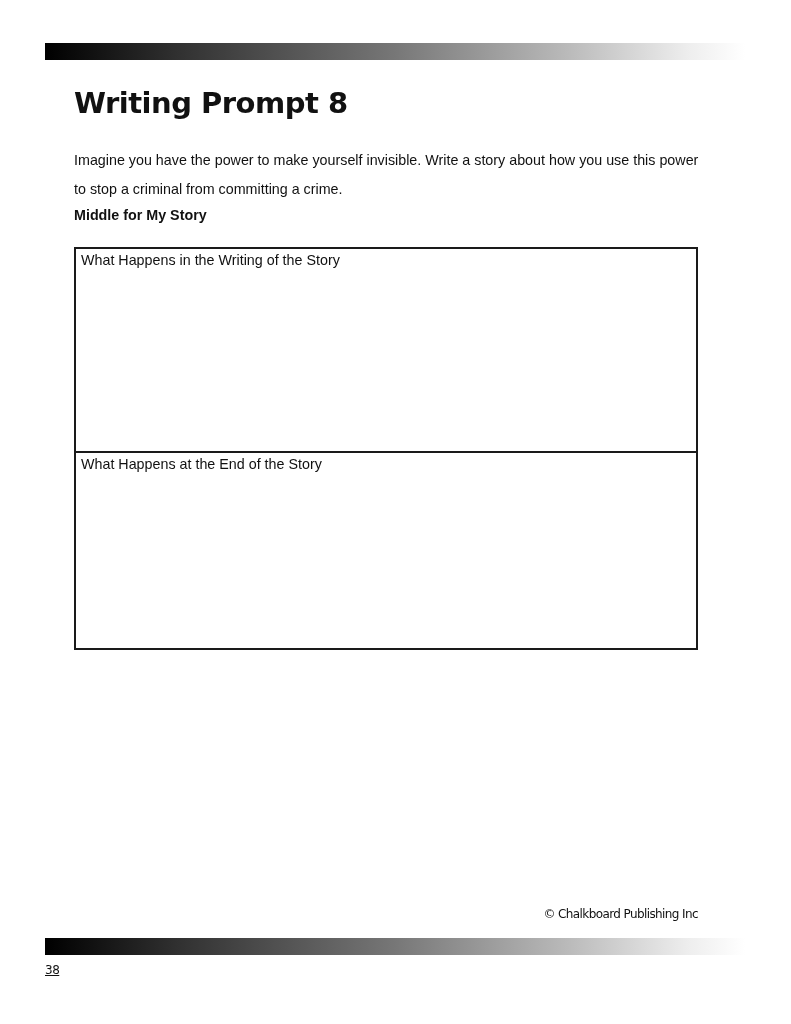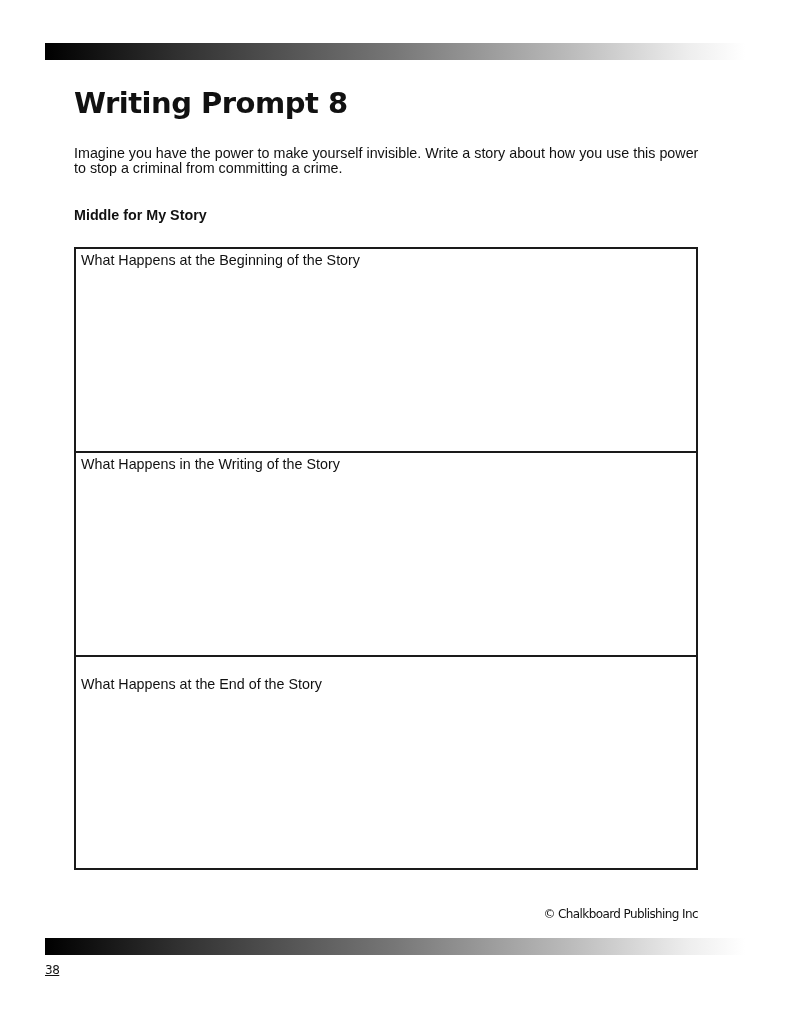--- a/index.html
+++ b/index.html
@@ -2,45 +2,42 @@
 <html><head>
 <meta charset="utf-8">
 <style>
   html, body { margin: 0; padding: 0; background: #ffffff; }
   body { width: 791px; height: 1024px; position: relative; overflow: hidden; font-family: "Liberation Sans", sans-serif; color: #111; }
   .bar { position: absolute; left: 45px; width: 700px; height: 17px;
          background: linear-gradient(to right, #000 0%, #333 20%, #777 50%, #bbb 75%, #eee 92%, #fff 100%); }
   .bar.top { top: 43px; }
   .bar.bottom { top: 938px; }
   .title { position: absolute; left: 74px; top: 86px; font-size: 29px; font-weight: bold; letter-spacing: -0.5px; font-family: "DejaVu Sans", sans-serif; }
-  .prompt { position: absolute; left: 74px; top: 146px; width: 630px; font-size: 14.3px; line-height: 15px; }
+  .prompt { position: absolute; left: 74px; top: 146px; width: 630px; font-size: 14.3px; line-height: 29px; }
   .ideas { position: absolute; left: 74px; top: 207px; font-size: 14.3px; font-weight: bold; }
   .box { position: absolute; left: 74px; top: 247px; width: 620px; border: 2px solid #1a1a1a; }
   .section { height: 202px; border-bottom: 2px solid #1a1a1a; position: relative; box-sizing: content-box; }
-  .section:last-child { border-bottom: none; height: 195px; margin-top: 16px; }
+  .section:last-child { border-bottom: none; height: 195px; }
   .section-label { position: absolute; left: 5px; top: 3px; font-size: 14.3px; }
   .page-num { position: absolute; left: 45px; top: 963px; font-size: 12px; font-family: "DejaVu Sans", sans-serif; letter-spacing: -0.5px; text-decoration: underline; }
   .copyright { position: absolute; right: 93px; top: 907px; font-size: 12px; font-family: "DejaVu Sans", sans-serif; letter-spacing: -0.6px; }
 </style>
 </head>
 <body>
 
 <div class="bar top"></div>
 
 <h1 class="title" style="margin:0;">Writing Prompt 8</h1>
 
 <p class="prompt" style="margin:0;">Imagine you have the power to make yourself invisible. Write a story about how you use this power to stop a criminal from committing a crime.</p>
 
 <div class="ideas">Middle for My Story</div>
 
 <div class="box">
   <div class="section">
-    <span class="section-label">What Happens at the Beginning of the Story</span>
-  </div>
-  <div class="section">
     <span class="section-label">What Happens in the Writing of the Story</span>
   </div>
   <div class="section">
     <span class="section-label">What Happens at the End of the Story</span>
   </div>
 </div>
 
 <div class="bar bottom"></div>
 
 <div class="page-num">38</div>

